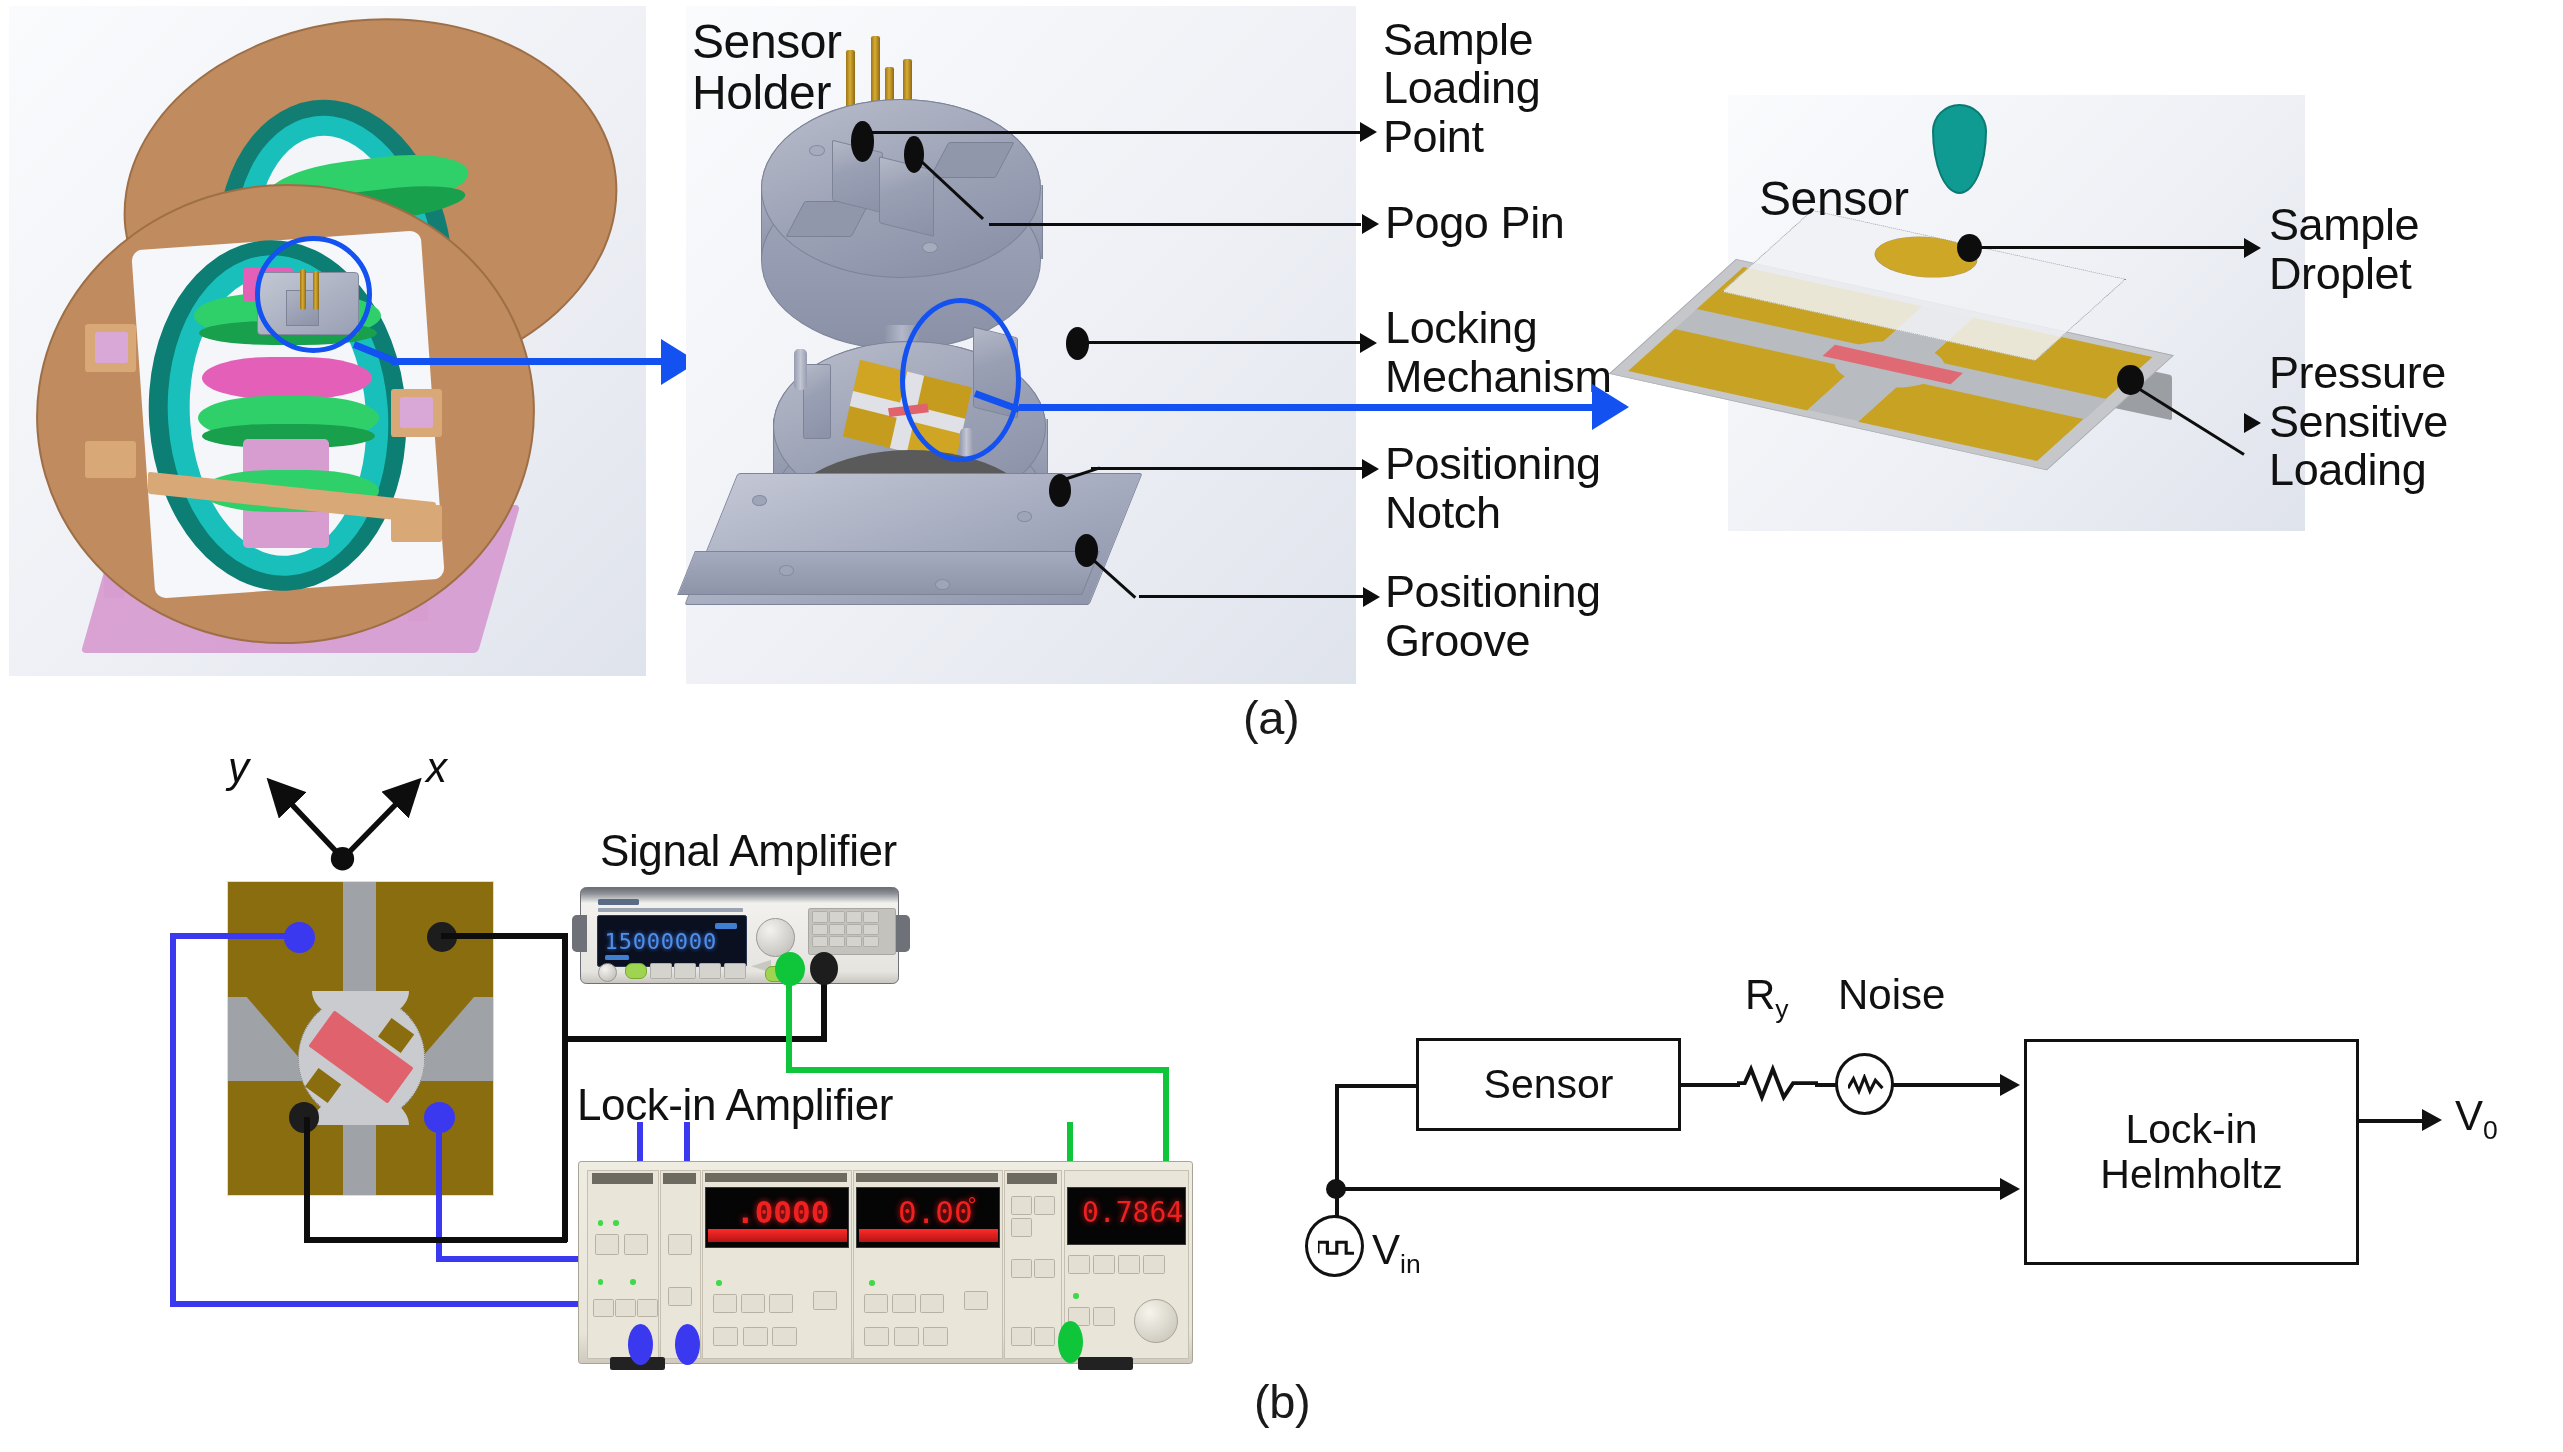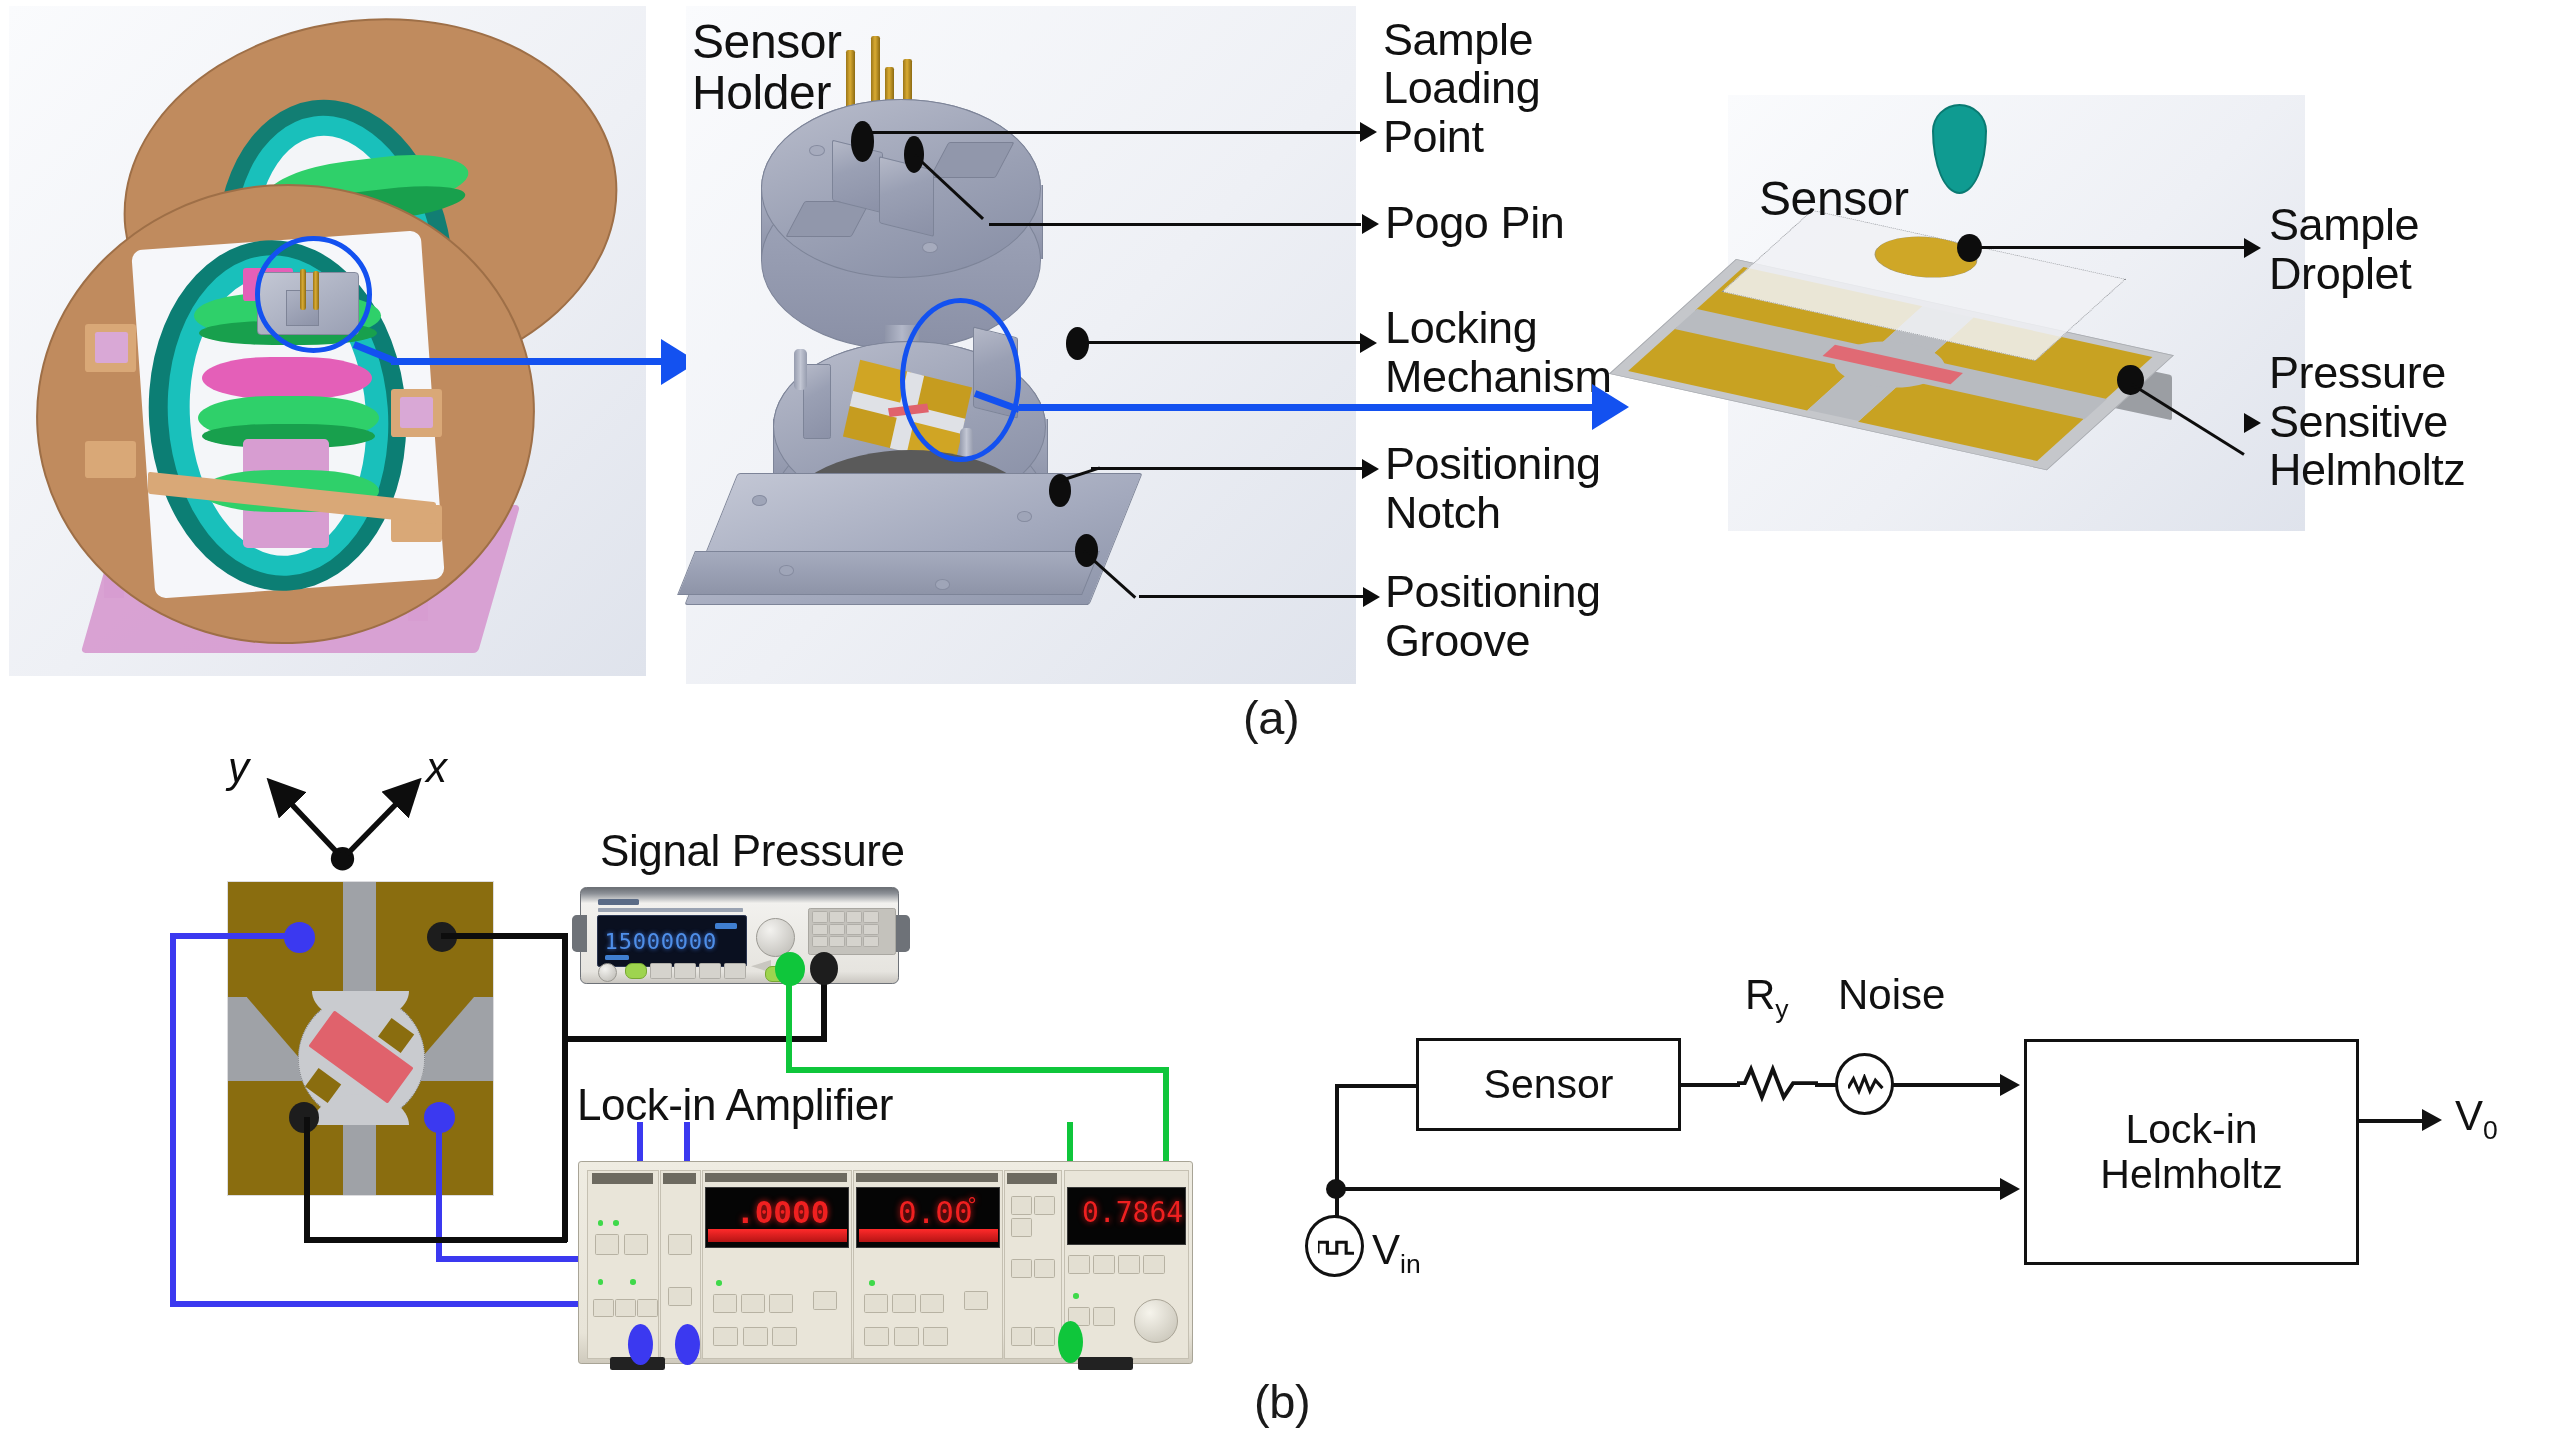--- a/index.html
+++ b/index.html
@@ -468,21 +468,21 @@
   <div class="leader" style="left:1971px; top:246px; width:274px;"></div>
   <div class="arrowhead" style="left:2244px; top:238px;"></div>
   <div class="lbl lbl-mid" style="left:2269px; top:201px;">Sample
 Droplet</div>
 
   <div class="dot" style="left:2117px; top:365px; width:26.5px; height:30px;"></div>
   <div class="leader" style="left:2132px; top:383px; width:132px; transform:rotate(32deg); transform-origin:left center;"></div>
   <div class="arrowhead" style="left:2244px; top:413px;"></div>
   <div class="lbl lbl-mid" style="left:2269px; top:349px;">Pressure
 Sensitive
-Helmholtz</div>
+Loading</div>
 
   <div class="lbl panel-tag" style="left:1243px; top:693px;">(a)</div>
 
   <svg class="abs" style="left:218px; top:748px; width:249px; height:125px;" viewBox="0 0 320 160" width="249" height="125">
     <defs>
       <marker id="ah" markerWidth="7" markerHeight="7" refX="5" refY="3.5" orient="auto">
         <polygon points="0 0, 7 3.5, 0 7" fill="#0d0d0d"></polygon>
       </marker>
     </defs>
     <circle cx="160" cy="142" r="15" fill="#0d0d0d"></circle>
@@ -532,21 +532,21 @@
   <div class="wire-black" style="left:304px; top:1117px; width:5.5px; height:123px;"></div>
   <div class="wire-black" style="left:562px; top:1036px; width:265px; height:5.5px;"></div>
   <div class="wire-black" style="left:821px; top:974px; width:5.5px; height:67px;"></div>
 
   <div class="wire-green" style="left:786px; top:974px; width:6.2px; height:98px;"></div>
   <div class="wire-green" style="left:786px; top:1067px; width:383px; height:6.2px;"></div>
   <div class="wire-green" style="left:1163px; top:1067px; width:6.2px; height:234px;"></div>
   <div class="wire-green" style="left:1067px; top:1295px; width:103px; height:6.2px;"></div>
   <div class="wire-green" style="left:1067px; top:1122px; width:6.2px; height:178px;"></div>
 
-  <div class="lbl" style="left:600px; top:827px; font-size:44px;">Signal Pressure</div>
+  <div class="lbl" style="left:600px; top:827px; font-size:44px;">Signal Amplifier</div>
 
   <div class="instrument sg-body" style="left:580px; top:887px; width:319px; height:97px;text-align:right;">
     <div class="abs" style="left:-9.3px; top:26.5px; width:15.6px; height:37px; background:#6e7278; border-radius:4.7px 0 0 4.7px;"></div>
     <div class="abs" style="left:313px; top:26.5px; width:15.6px; height:37px; background:#6e7278; border-radius:0 4.7px 4.7px 0;"></div>
     <div class="abs" style="left:17px; top:11px; width:41px; height:6.2px; background:#5a6b86; border-radius:1.6px;"></div>
     <div class="abs" style="left:17px; top:20px; width:145px; height:3.9px; background:#9aa3b2; border-radius:0.8px;"></div>
     <div class="sg-screen" style="left:15.6px; top:26.5px; width:148px; height:50px;">
       <div class="sg-digits" style="left:7px; top:13.2px; font-size:22px;">15000000</div>
       <div class="abs" style="left:117px; top:7.8px; width:22px; height:5.5px; background:#3f7ed0; border-radius:1.6px;"></div>
       <div class="abs" style="left:7.8px; top:39px; width:23.4px; height:5.5px; background:#3f7ed0; border-radius:1.6px;"></div>

